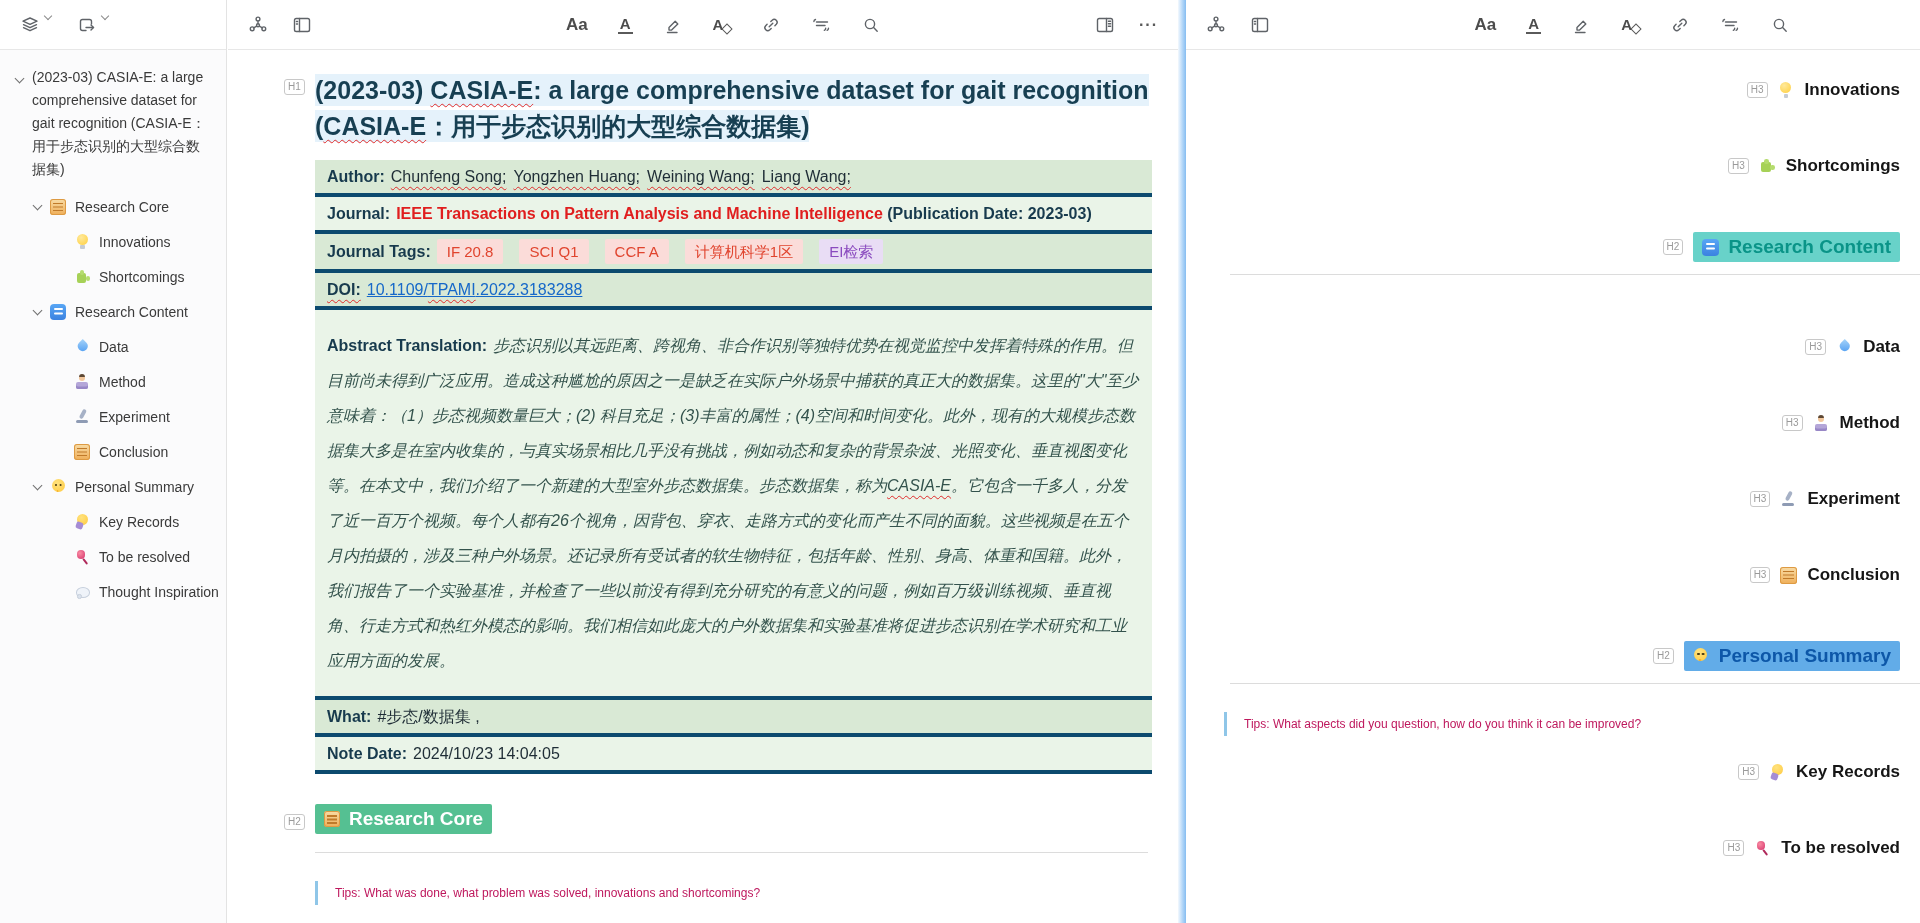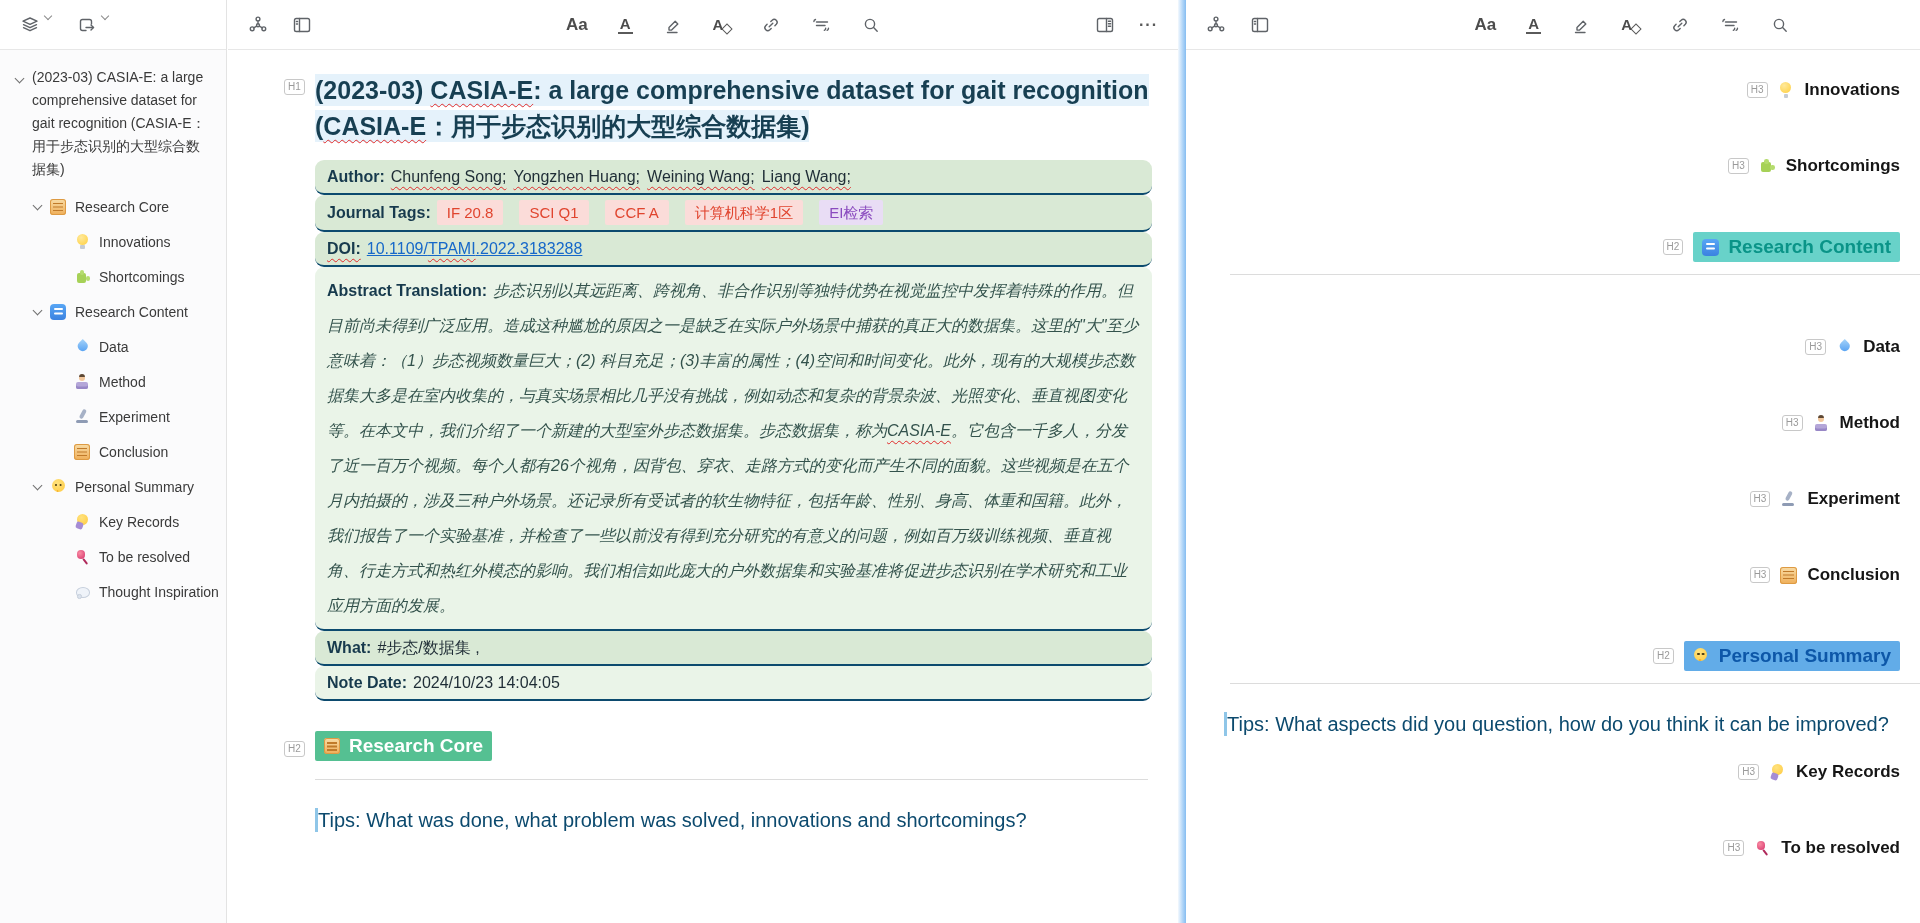--- a/index.html
+++ b/index.html
@@ -68,41 +68,41 @@
   .doc{padding:22px 26px 0 87px;position:relative;}
   .block{position:relative;}
   .hbadge{display:inline-block;border:1px solid #c8c8c8;color:#9a9a9a;border-radius:3px;
           font-size:10px;line-height:14px;padding:0 3px;background:#fff;flex:none;}
   .hbadge-abs{position:absolute;left:-31px;top:7px;}
   .doc-title{margin:0;font-size:25px;line-height:36px;font-weight:bold;color:var(--titleText,#173f52);}
   .hl-title{background:var(--hlTitle,#e5f2fb);padding:2px 0;box-decoration-break:clone;}
   .wavy{text-decoration-line:underline;text-decoration-style:wavy;text-decoration-color:var(--wavyRed,#e02b2b);text-decoration-thickness:1px;text-underline-offset:4px;}
 
   .itable{width:837px;margin-top:16px;}
-  .irow{padding:5px 12px;border-bottom:2px solid #0c4a6e;font-size:16px;line-height:23px;color:#1f2d36;border-radius:9px;}
+  .irow{padding:5px 12px;border-bottom:4px solid #0c4a6e;font-size:16px;line-height:23px;color:#1f2d36;}
   .dark{background:var(--rowDark,#d9e9d5);}
   .light{background:var(--rowLight,#eaf4e8);}
   .ilabel{font-weight:bold;color:var(--labelText,#173a4d);margin-right:6px;}
   .name{margin-right:7px;}
   .jname{color:var(--journalRed,#e01e1e);font-weight:bold;}
   .jdate{font-weight:bold;color:#173a4d;}
   .badge{display:inline-block;padding:1px 10px;margin-right:16px;font-size:15px;border-radius:2px;}
   .badge-red{background:var(--badgeRedBg,#fbdcd9);color:var(--badgeRedText,#e0442e);}
   .badge-purple{background:var(--badgePurpleBg,#e9ddf5);color:var(--badgePurpleText,#8a4bbf);}
   .link{color:var(--linkBlue,#1668c9);text-decoration:underline;cursor:pointer;}
-  .abs-row{line-height:35px;padding:6px 12px;}
+  .abs-row{line-height:35px;padding:18px 12px;}
   .abs-text{font-style:italic;color:var(--abstractText,#33524c);}
 
   .h2block{margin-top:30px;display:flex;align-items:center;}
   .hl-pill{display:inline-flex;align-items:center;gap:9px;padding:4px 9px;border-radius:2px;font-weight:bold;font-size:19px;}
   .pill-green{background:var(--hlGreen,#55c092);color:#fff;}
   .pill-teal{background:var(--hlTeal,#68d2c9);color:var(--hlTealText,#0a9488);}
   .pill-blue{background:var(--hlBlue,#62ace8);color:var(--hlBlueText,#0d57a8);}
   .mhr{border:none;border-top:1px solid #dcdcdc;margin:18px 4px 0 0;}
-  .tips{border-left:3px solid var(--quoteBar,#8fc6e8);font-size:20px;color:#0c4a6e;line-height:24px;margin-top:28px;}
+  .tips{border-left:3px solid var(--quoteBar,#8fc6e8);padding-left:17px;font-size:12px;color:#be185d;line-height:24px;margin-top:28px;}
   .h3label{font-size:17px;font-weight:bold;color:#161616;}
 
   
   .doc-r{padding:30px 20px 0 8px;}
   .rrow{display:flex;align-items:center;gap:10px;margin-bottom:56px;justify-content:flex-end;}
   .rrow .ic{width:17px;height:17px;}
   .h2row{margin-bottom:12px;}
   .rhr{border:none;border-top:1px solid #dcdcdc;margin:0 -20px 62px 36px;}
   .rhr-sm{margin-bottom:28px;}
   .rtips{margin:0 0 26px 30px;}
@@ -266,20 +266,23 @@
 
       <div class="block">
         <span class="hbadge hbadge-abs">H1</span>
         <h1 class="doc-title"><span class="hl-title"><span>(2023-03) </span><span class="wavy">CASIA-E</span><span>: a large comprehensive dataset for gait recognition (</span><span class="wavy">CASIA-E</span><span>：用于步态识别的大型综合数据集)</span></span></h1>
       </div>
 
       <div class="itable">
         <div class="irow dark">
           <span class="ilabel">Author:</span><span class="wavy name">Chunfeng Song;</span><span class="wavy name">Yongzhen Huang;</span><span class="wavy name">Weining Wang;</span><span class="wavy name">Liang Wang;</span>
         </div>
+        <div class="irow light">
+          <span class="ilabel">Journal:</span><span class="jname">IEEE Transactions on Pattern Analysis and Machine Intelligence</span> <span class="jdate">(Publication Date: 2023-03)</span>
+        </div>
         <div class="irow dark">
           <span class="ilabel">Journal Tags:</span><span class="badge badge-red">IF 20.8</span><span class="badge badge-red">SCI Q1</span><span class="badge badge-red">CCF A</span><span class="badge badge-red">计算机科学1区</span><span class="badge badge-purple">EI检索</span>
         </div>
         <div class="irow dark">
           <span class="ilabel wavy">DOI:</span><a class="link"><span>10.1109/</span><span class="wavy">TPAMI</span><span>.2022.3183288</span></a>
         </div>
         <div class="irow light abs-row">
           <span class="ilabel">Abstract Translation:</span><span class="abs-text"><span>步态识别以其远距离、跨视角、非合作识别等独特优势在视觉监控中发挥着特殊的作用。但目前尚未得到广泛应用。造成这种尴尬的原因之一是缺乏在实际户外场景中捕获的真正大的数据集。这里的"大"至少意味着：（1）步态视频数量巨大；(2) 科目充足；(3)丰富的属性；(4)空间和时间变化。此外，现有的大规模步态数据集大多是在室内收集的，与真实场景相比几乎没有挑战，例如动态和复杂的背景杂波、光照变化、垂直视图变化等。在本文中，我们介绍了一个新建的大型室外步态数据集。步态数据集，称为</span><span class="wavy">CASIA-E</span><span>。它包含一千多人，分发了近一百万个视频。每个人都有26个视角，因背包、穿衣、走路方式的变化而产生不同的面貌。这些视频是在五个月内拍摄的，涉及三种户外场景。还记录所有受试者的软生物特征，包括年龄、性别、身高、体重和国籍。此外，我们报告了一个实验基准，并检查了一些以前没有得到充分研究的有意义的问题，例如百万级训练视频、垂直视角、行走方式和热红外模态的影响。我们相信如此庞大的户外数据集和实验基准将促进步态识别在学术研究和工业应用方面的发展。</span></span>
         </div>
         <div class="irow dark">

